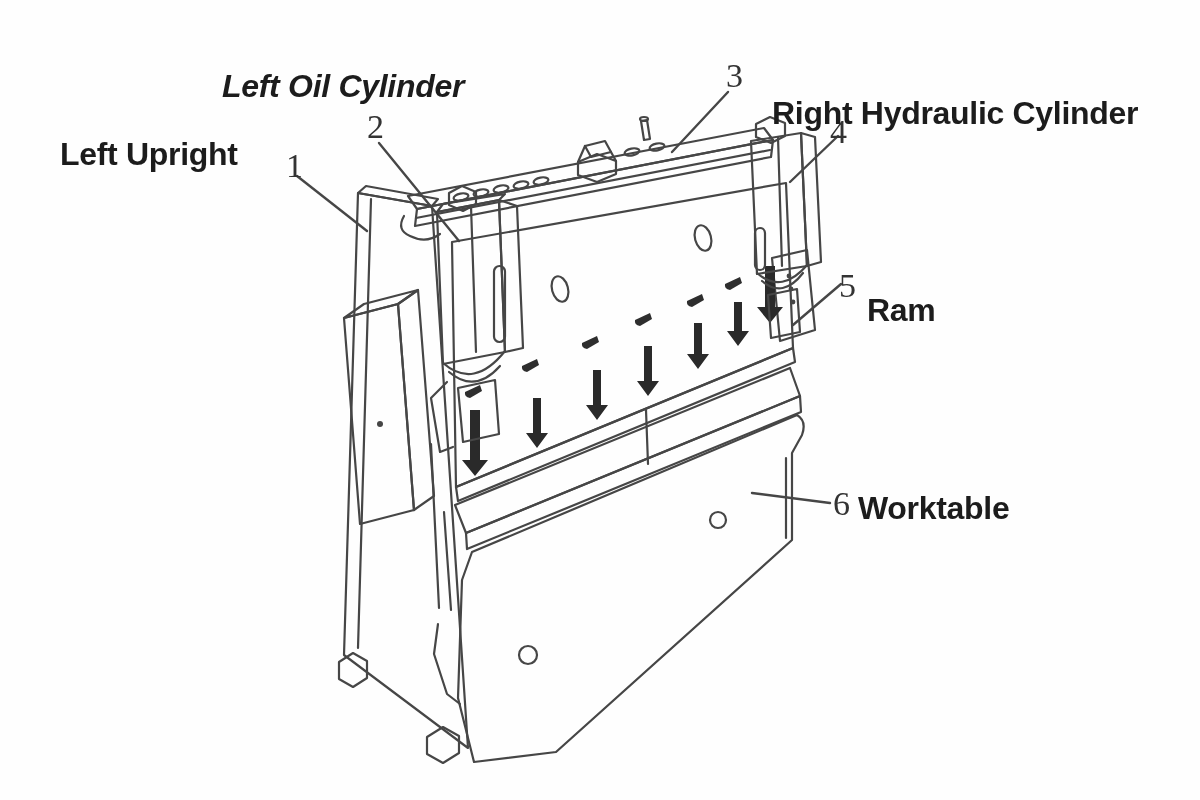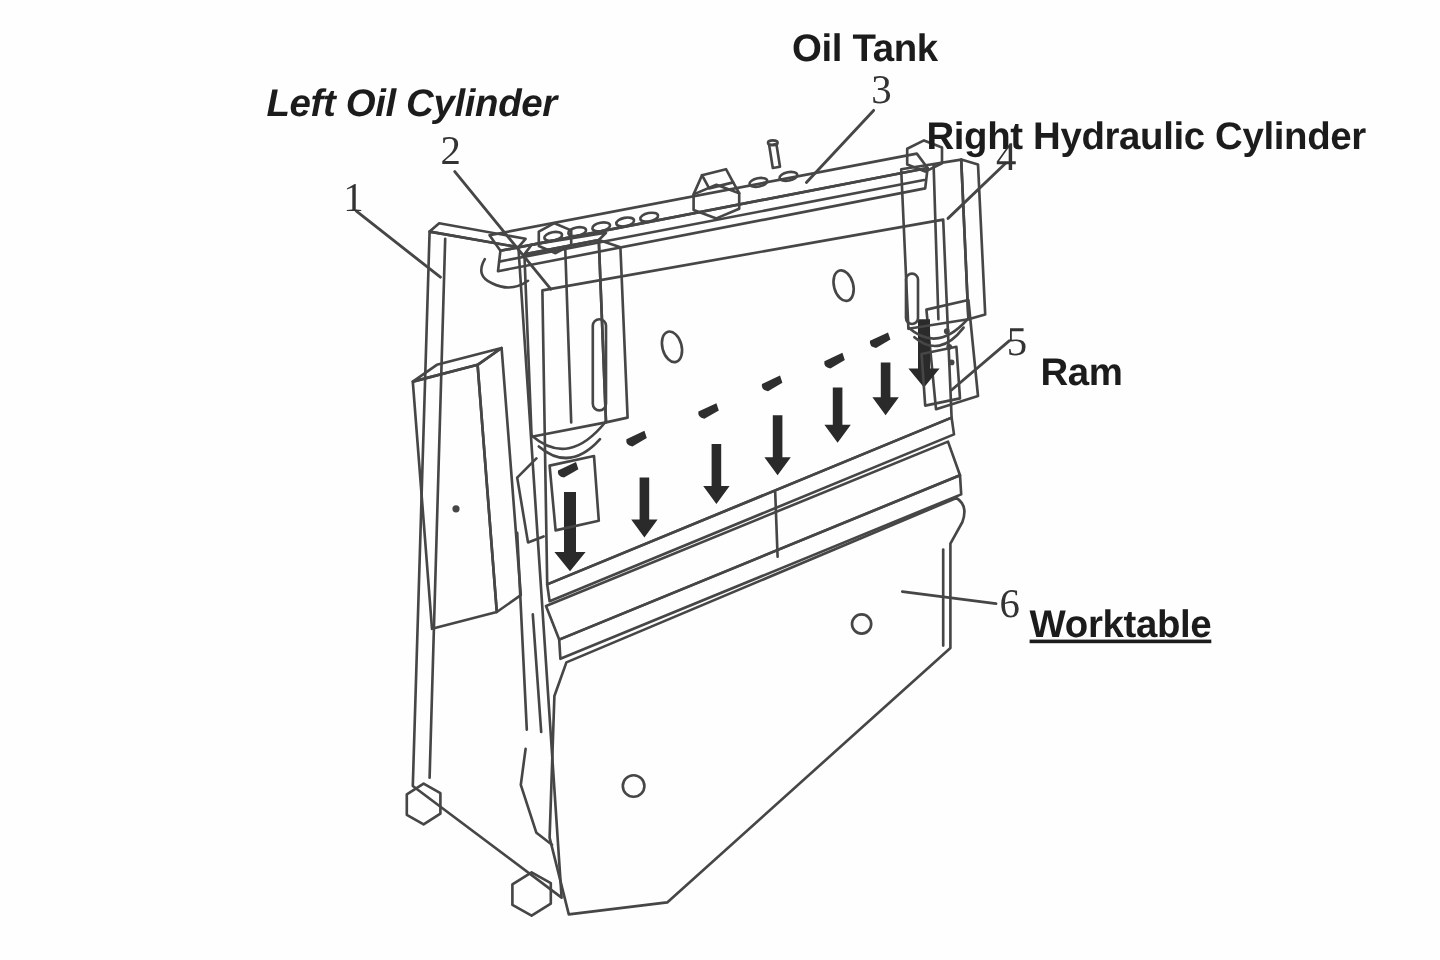--- a/index.html
+++ b/index.html
@@ -42,21 +42,21 @@
   .pos-upright-num    { left: 286px; top: 149px; }
   .pos-leftcyl-text   { left: 222px; top: 70px; font-style: italic;  }
   .pos-leftcyl-num    { left: 367px; top: 110px; }
   .pos-oiltank-text   { left: 660px; top: 24px;  }
   .pos-oiltank-num    { left: 726px; top: 59px;  }
   .pos-rightcyl-text  { left: 772px; top: 97px;  }
   .pos-rightcyl-num   { left: 830px; top: 115px; }
   .pos-ram-num        { left: 839px; top: 269px; }
   .pos-ram-text       { left: 867px; top: 265px; margin-top: 29px; }
   .pos-worktable-num  { left: 833px; top: 487px; }
-  .pos-worktable-text { left: 858px; top: 504px; text-decoration: underline; }
+  .pos-worktable-text { left: 858px; top: 492px; }
 </style>
 </head>
 <body>
 
 <div class="stage">
 
   <svg width="1200" height="800" viewBox="0 0 1200 800">
     <g stroke="#464646" stroke-width="2.2" fill="none" stroke-linejoin="round" stroke-linecap="round">
 
       <g>
@@ -171,26 +171,26 @@
         <path d="M 297,176 L 367,231"></path>
         <path d="M 379,143 L 459,241"></path>
         <path d="M 728,92 L 672,152"></path>
         <path d="M 838,136 L 790,182"></path>
         <path d="M 841,284 L 793,325"></path>
         <path d="M 830,503 L 752,493"></path>
       </g>
     </g>
   </svg>
 
+  <div class="lbl pos-upright-text">Left Upright</div>
   <div class="num pos-upright-num">1</div>
 
   <div class="lbl pos-leftcyl-text">Left Oil Cylinder</div>
   <div class="num pos-leftcyl-num">2</div>
 
-  <div class="lbl pos-oiltank-text">Oil Tank</div>
   <div class="num pos-oiltank-num">3</div>
 
   <div class="lbl pos-rightcyl-text">Right Hydraulic Cylinder</div>
   <div class="num pos-rightcyl-num">4</div>
 
   <div class="num pos-ram-num">5</div>
   <div class="lbl pos-ram-text">Ram</div>
 
   <div class="num pos-worktable-num">6</div>
   <div class="lbl pos-worktable-text">Worktable</div>

